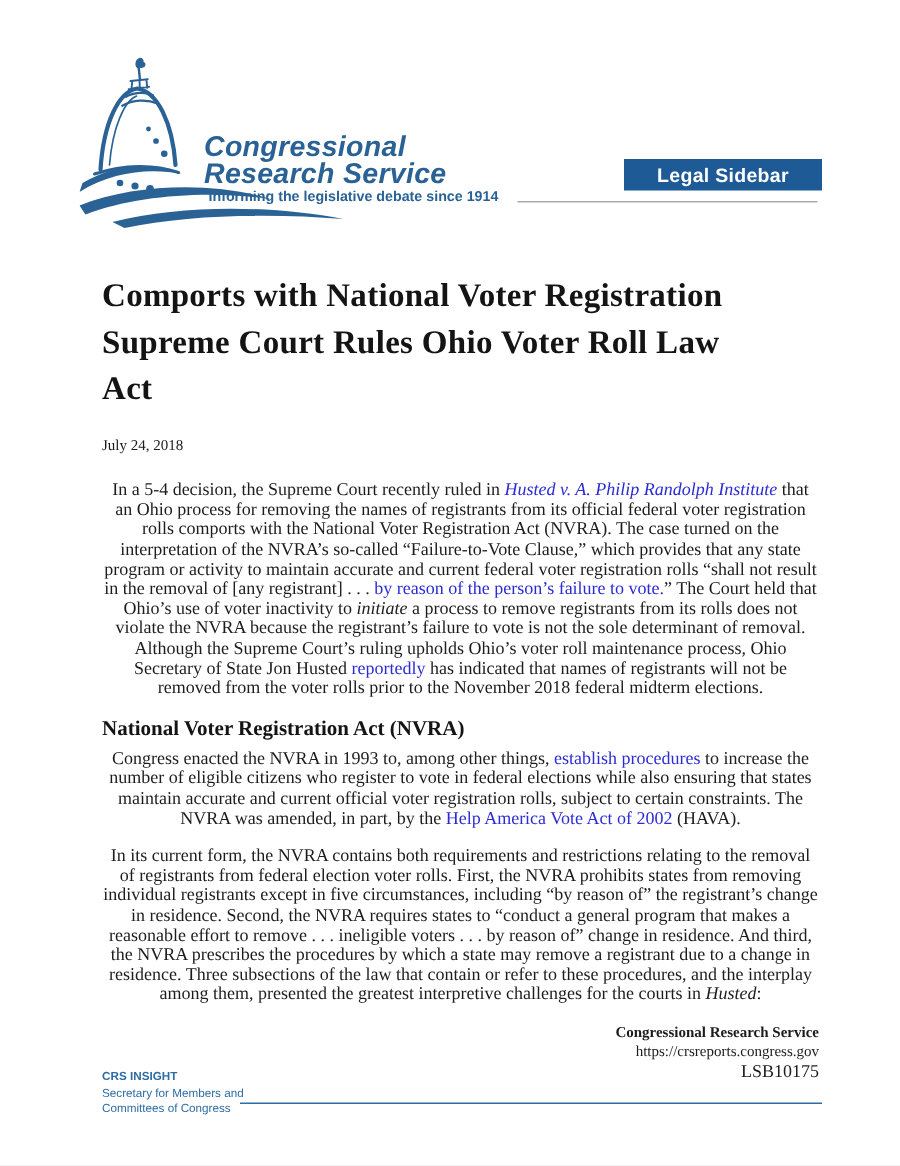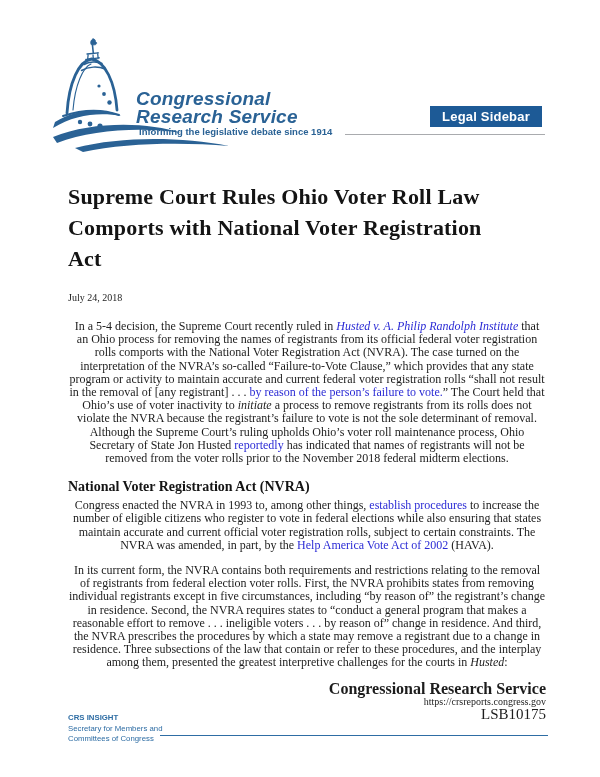--- a/index.html
+++ b/index.html
@@ -13,21 +13,21 @@
   .org-block{position:absolute;left:136px;top:90px;line-height:18px;}
   .org-line{
     font-family:"Liberation Sans", sans-serif;font-weight:bold;font-style:italic;
     font-size:19px;color:var(--crs_blue,#2A6295);letter-spacing:0.2px;white-space:nowrap;
   }
   .tagline{
     position:absolute;left:139px;top:126px;font-family:"Liberation Sans", sans-serif;
     font-weight:600;font-size:9.5px;color:var(--crs_blue,#2A6295);white-space:nowrap;
   }
   .badge{
-    position:absolute;left:430px;top:106px;width:112px;height:21px;
+    position:absolute;left:416px;top:106px;width:132px;height:21px;
     background:var(--badge_blue,#1D5A96);color:#ffffff;
     font-family:"Liberation Sans", sans-serif;font-weight:bold;font-size:13px;
     display:flex;align-items:center;justify-content:center;letter-spacing:0.2px;
   }
   .header-rule{
     position:absolute;left:345px;top:134px;width:200px;height:0;
     border-top:1.5px solid var(--rule_gray,#A9ABAE);
   }
   
   .main{position:absolute;left:68px;top:181px;width:478px;}
@@ -39,23 +39,23 @@
   .bodytext{font-size:12px;line-height:13.2px;text-align:center;}
   .p1{margin-top:17px;}
   .h2{margin-top:14px;font-size:14px;font-weight:bold;color:#141414;}
   .p2{margin-top:4px;}
   .p3{margin-top:12px;}
   .l{color:var(--link_blue,#2B2BD5);}
   .li{color:var(--link_blue,#2B2BD5);font-style:italic;}
   .i{font-style:italic;}
   
   .footer-right{margin-top:5px;text-align:right;}
-  .fr-org{font-size:16px;font-weight:bold;line-height:13px;}
+  .fr-org{font-size:10px;font-weight:bold;line-height:13px;}
   .fr-url{font-size:10px;line-height:13px;}
-  .fr-id{font-size:15px;line-height:13px;}
+  .fr-id{font-size:12px;line-height:13px;}
   
   .footer-left{
     position:absolute;left:68px;top:713px;width:480px;
     font-family:"Liberation Sans", sans-serif;font-size:7.8px;line-height:10.5px;
     color:var(--footer_blue,#2E6DA4);
   }
   .fl-bold{font-weight:bold;}
   .fl-lastrow{display:flex;align-items:flex-start;}
   .fl-rule{flex:1;border-top:1.3px solid var(--footer_blue,#2E6DA4);margin-left:6px;margin-top:1px;}
 </style>
@@ -97,22 +97,22 @@
       <div class="org-line">Research Service</div>
     </div>
     <div class="tagline">Informing the legislative debate since 1914</div>
 
     <div class="badge">Legal Sidebar</div>
     <div class="header-rule"></div>
   </div>
 
   <div class="main">
     <div>
+      <div class="title-line">Comports with National Voter Registration</div>
       <div class="title-line">Supreme Court Rules Ohio Voter Roll Law</div>
-      <div class="title-line">Comports with National Voter Registration</div>
       <div class="title-line">Act</div>
     </div>
 
     <div class="date">July 24, 2018</div>
 
     <p class="bodytext p1"><span>In a 5-4 decision, the Supreme Court recently ruled in </span><span class="li">Husted v. A. Philip Randolph Institute</span><span> that an Ohio process for removing the names of registrants from its official federal voter registration rolls comports with the National Voter Registration Act (NVRA). The case turned on the interpretation of the NVRA’s so-called “Failure-to-Vote Clause,” which provides that any state program or activity to maintain accurate and current federal voter registration rolls “shall not result in the removal of [any registrant] . . . </span><span class="l">by reason of the person’s failure to vote.</span><span>” The Court held that Ohio’s use of voter inactivity to </span><span class="i">initiate</span><span> a process to remove registrants from its rolls does not violate the NVRA because the registrant’s failure to vote is not the sole determinant of removal. Although the Supreme Court’s ruling upholds Ohio’s voter roll maintenance process, Ohio Secretary of State Jon Husted </span><span class="l">reportedly</span><span> has indicated that names of registrants will not be removed from the voter rolls prior to the November 2018 federal midterm elections.</span></p>
 
     <div class="h2">National Voter Registration Act (NVRA)</div>
 
     <p class="bodytext p2"><span>Congress enacted the NVRA in 1993 to, among other things, </span><span class="l">establish procedures</span><span> to increase the number of eligible citizens who register to vote in federal elections while also ensuring that states maintain accurate and current official voter registration rolls, subject to certain constraints. The NVRA was amended, in part, by the </span><span class="l">Help America Vote Act of 2002</span><span> (HAVA).</span></p>

